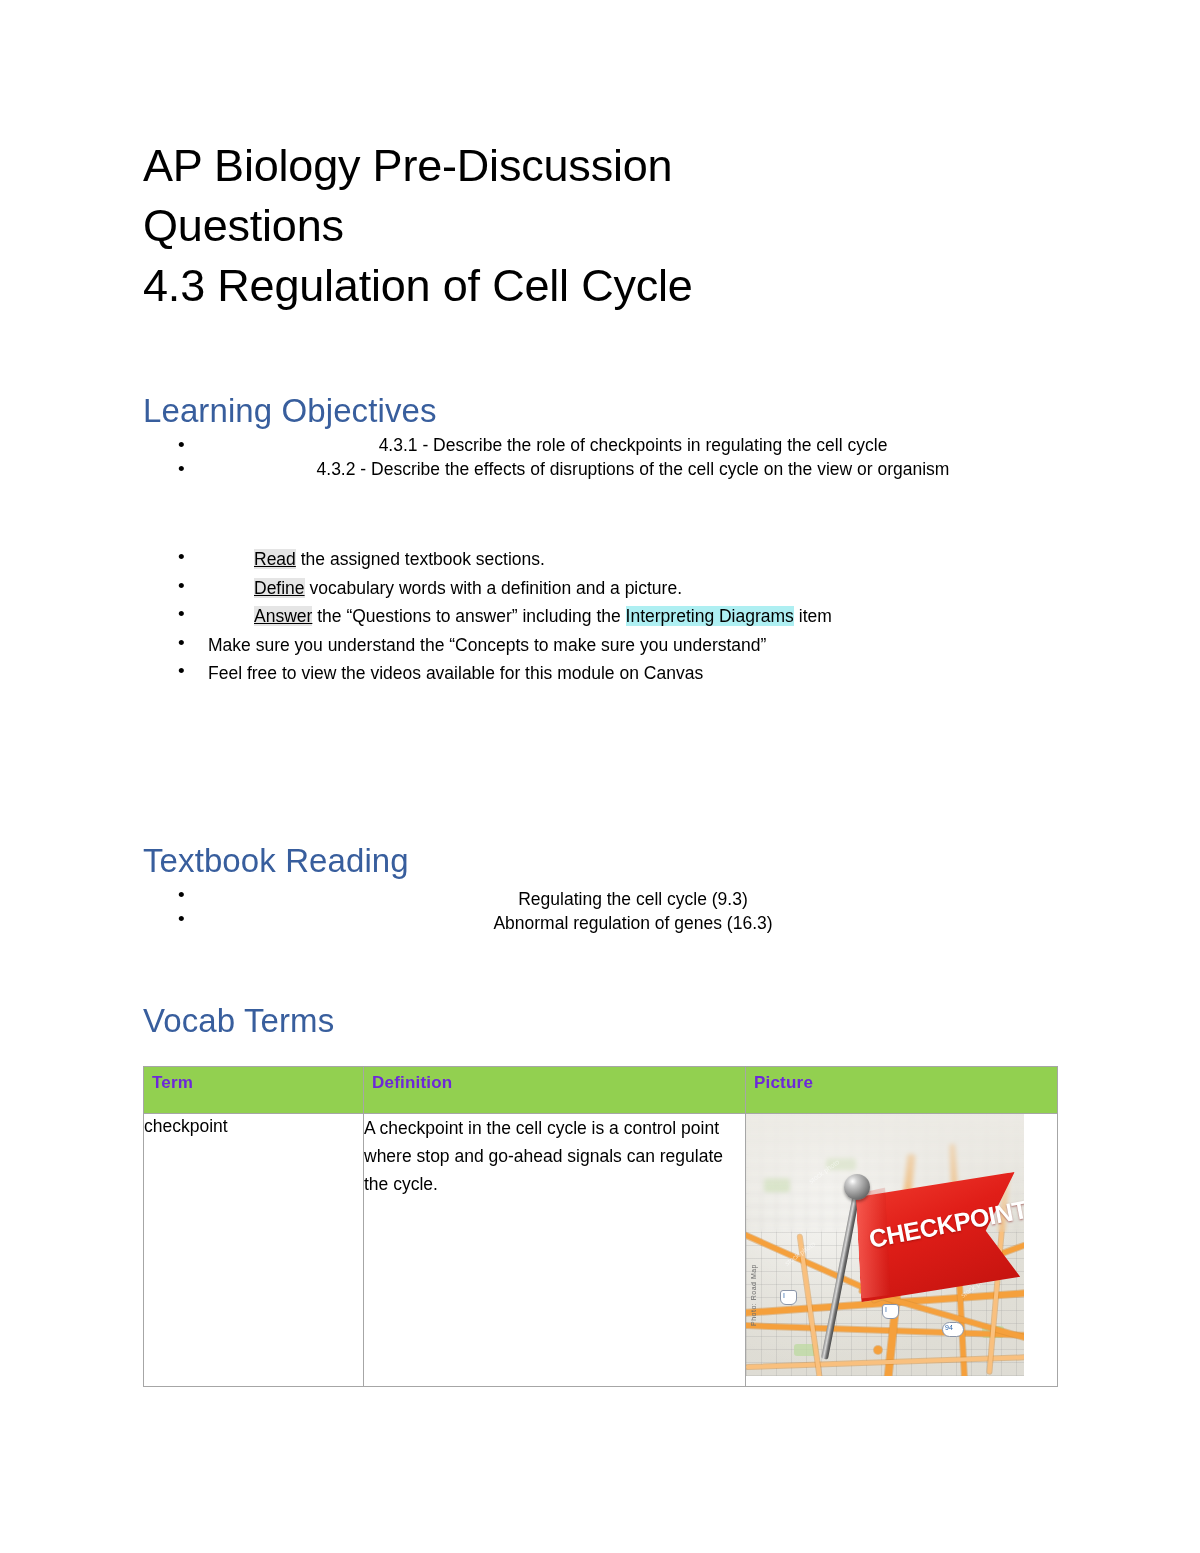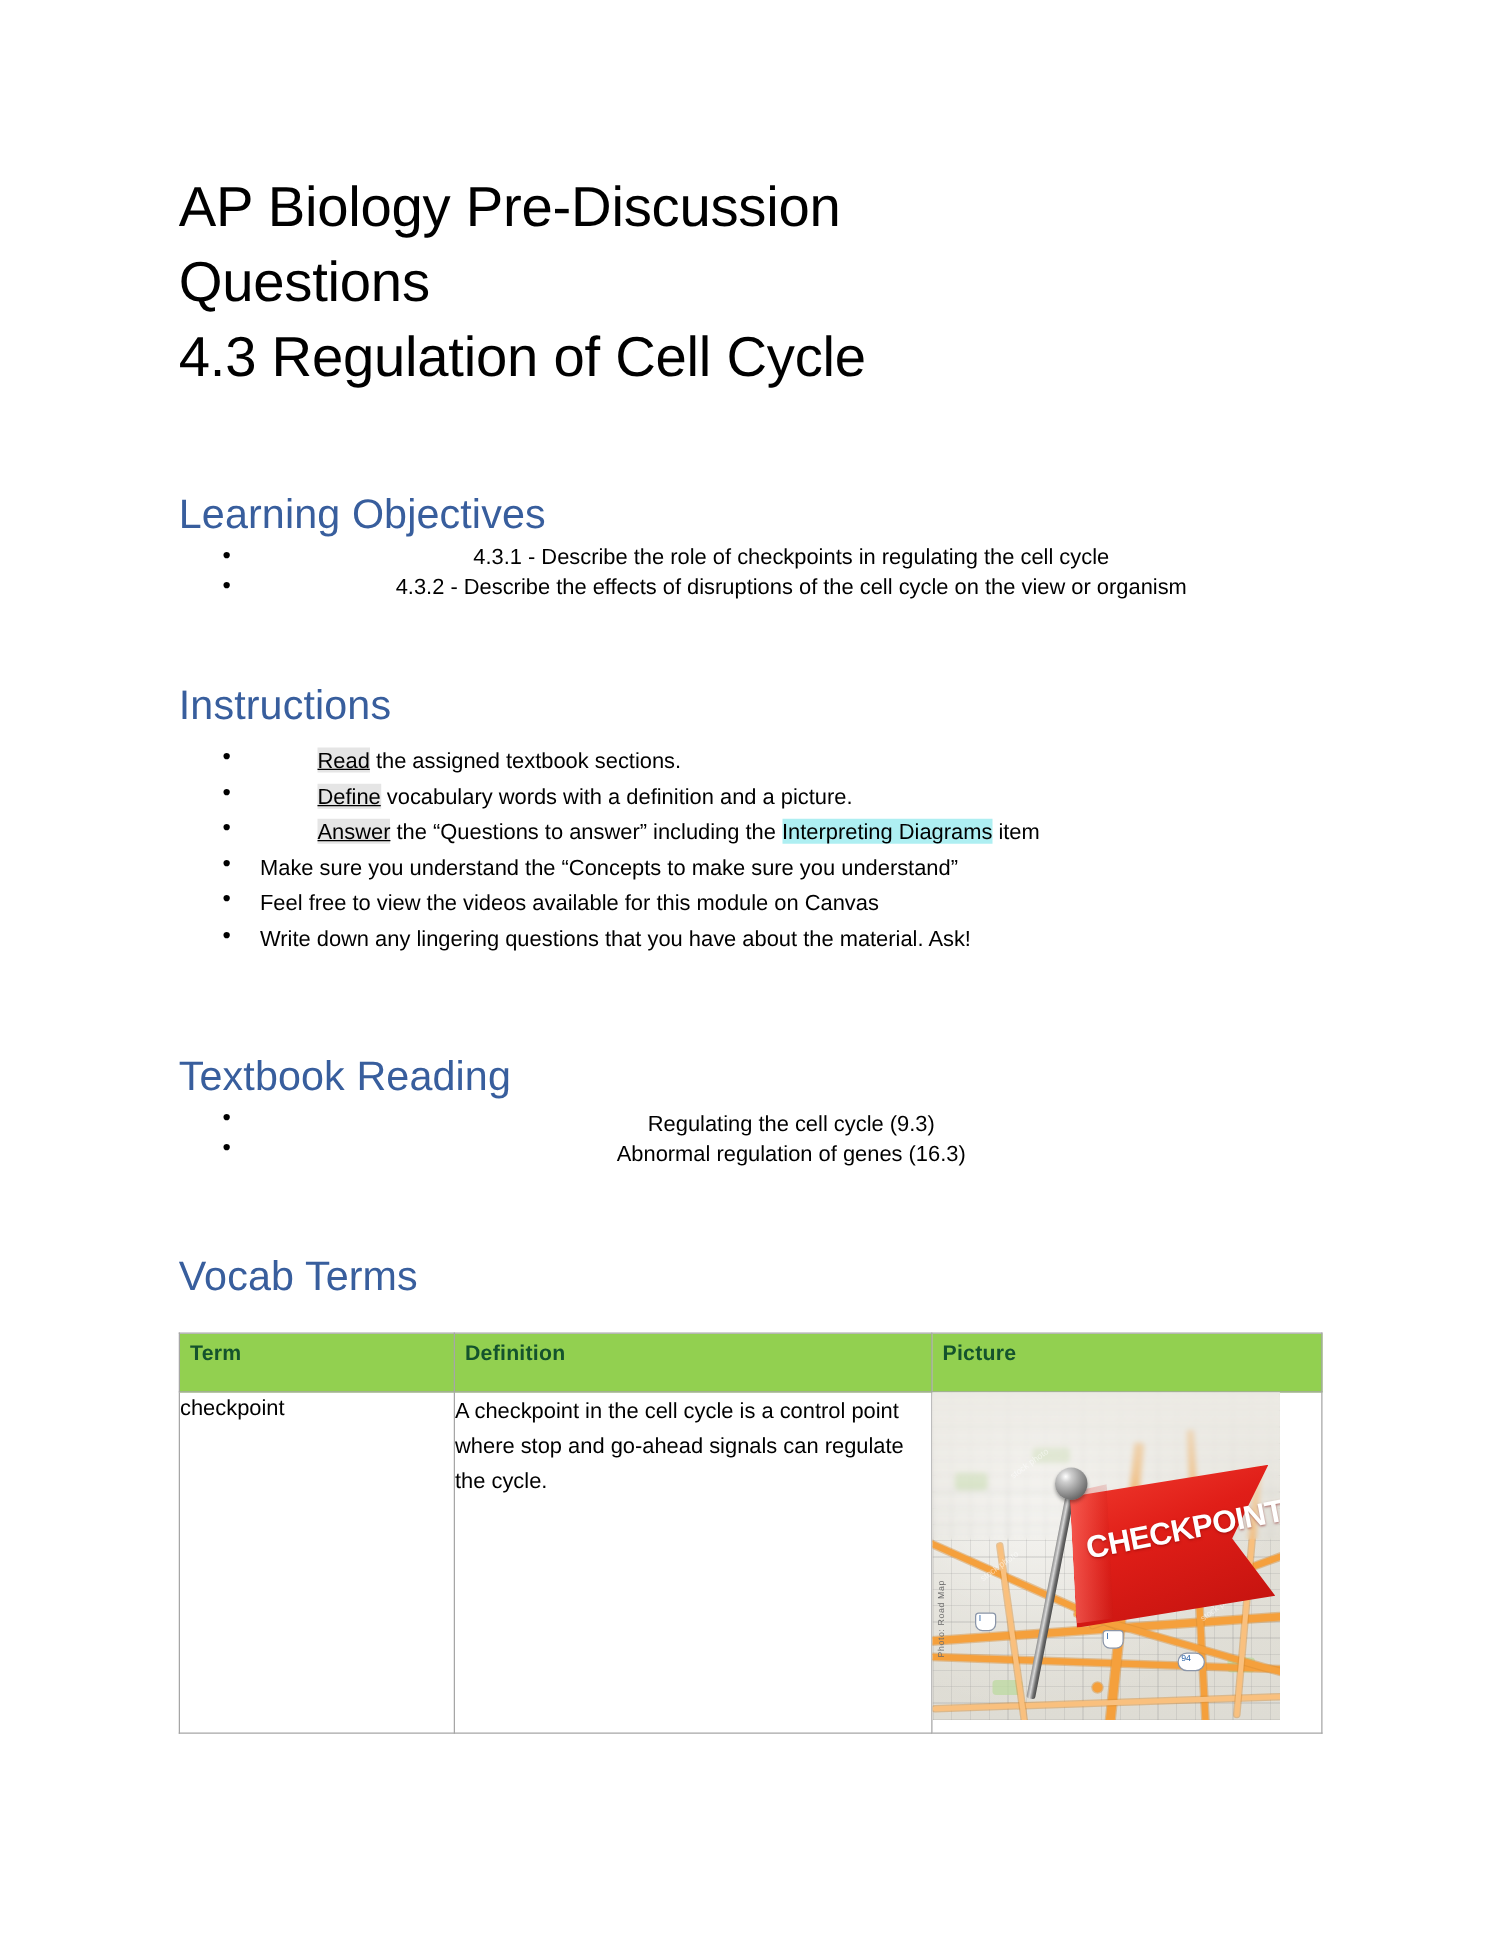--- a/index.html
+++ b/index.html
@@ -111,21 +111,21 @@
     border-collapse: collapse;
     table-layout: fixed;
   }
   table.vocab-table td, table.vocab-table th {
     border: 1px solid #A6A6A6;
     vertical-align: top;
     padding: 0;
   }
   table.vocab-table thead th {
     background: #92D050;
-    color: #14532d;
+    color: #6d28d9;
     font-size: 17px;
     font-weight: bold;
     text-align: left;
     height: 36px;
     padding: 6px 0 4px 8px;
     letter-spacing: 0.2px;
   }
   .col-term   { width: 220px; }
   .col-def    { width: 382px; }
   .col-pic    { width: 312px; }
@@ -295,34 +295,32 @@
 
   <div class="sec-objectives">
     <h2 class="section-heading">Learning Objectives</h2>
     <ul class="bullets tight">
       <li><span>4.3.1 - Describe the role of checkpoints in regulating the cell cycle</span></li>
       <li><span>4.3.2 - Describe the effects of disruptions of the cell cycle on the view or organism</span></li>
     </ul>
   </div>
 
   <div class="sec-instructions">
-    <h2 class="section-heading">Instructions</h2>
     <ul class="bullets loose">
       <li>
         <span class="hl-yellow">Read</span><span> the assigned textbook sections.</span>
       </li>
       <li>
         <span class="hl-yellow">Define</span><span> vocabulary words with a definition and a picture.</span>
       </li>
       <li>
         <span class="hl-yellow">Answer</span><span> the “Questions to answer” including the </span><span class="hl-cyan">Interpreting Diagrams</span><span> item</span>
       </li>
       <li><span>Make sure you understand the “Concepts to make sure you understand”</span></li>
       <li><span>Feel free to view the videos available for this module on Canvas</span></li>
-      <li><span>Write down any lingering questions that you have about the material. Ask!</span></li>
     </ul>
   </div>
 
   <div class="sec-reading">
     <h2 class="section-heading">Textbook Reading</h2>
     <ul class="bullets tight">
       <li><span>Regulating the cell cycle (9.3)</span></li>
       <li><span>Abnormal regulation of genes (16.3)</span></li>
     </ul>
   </div>

